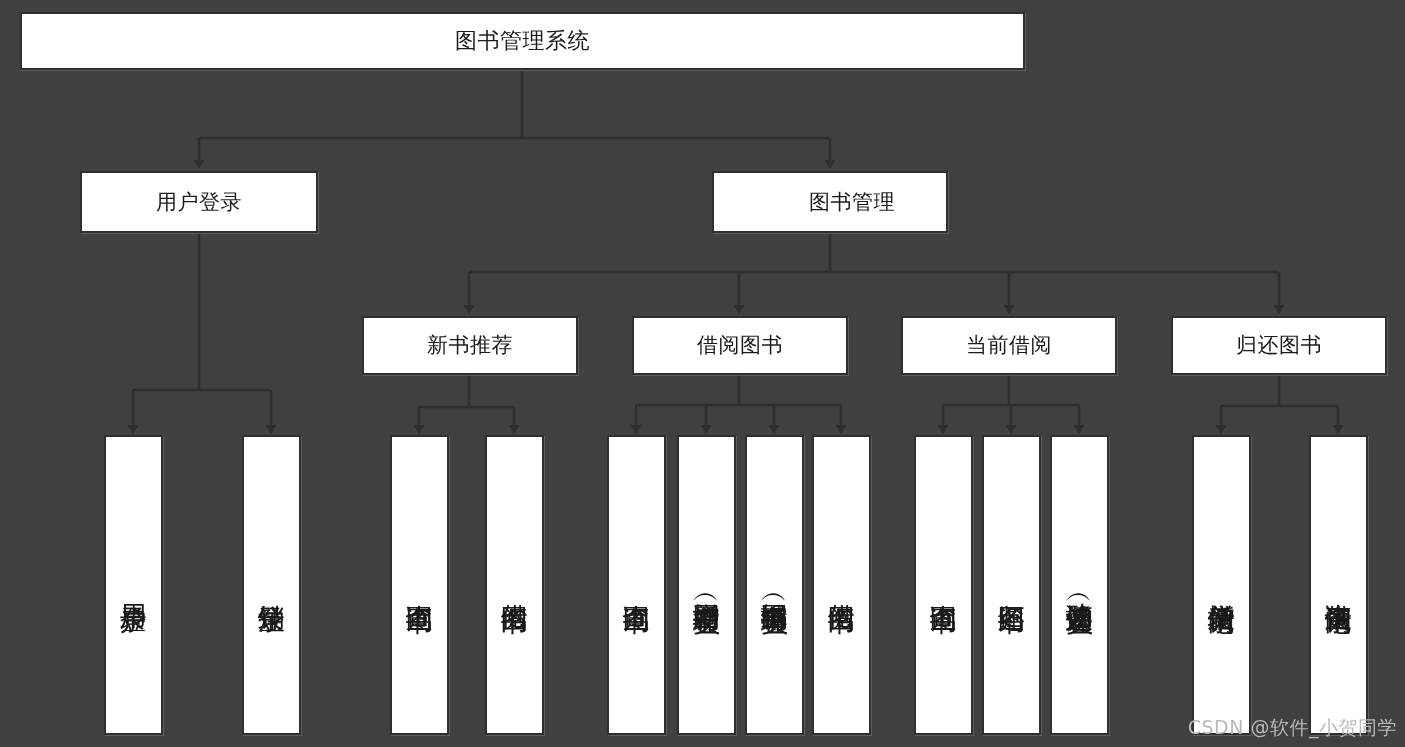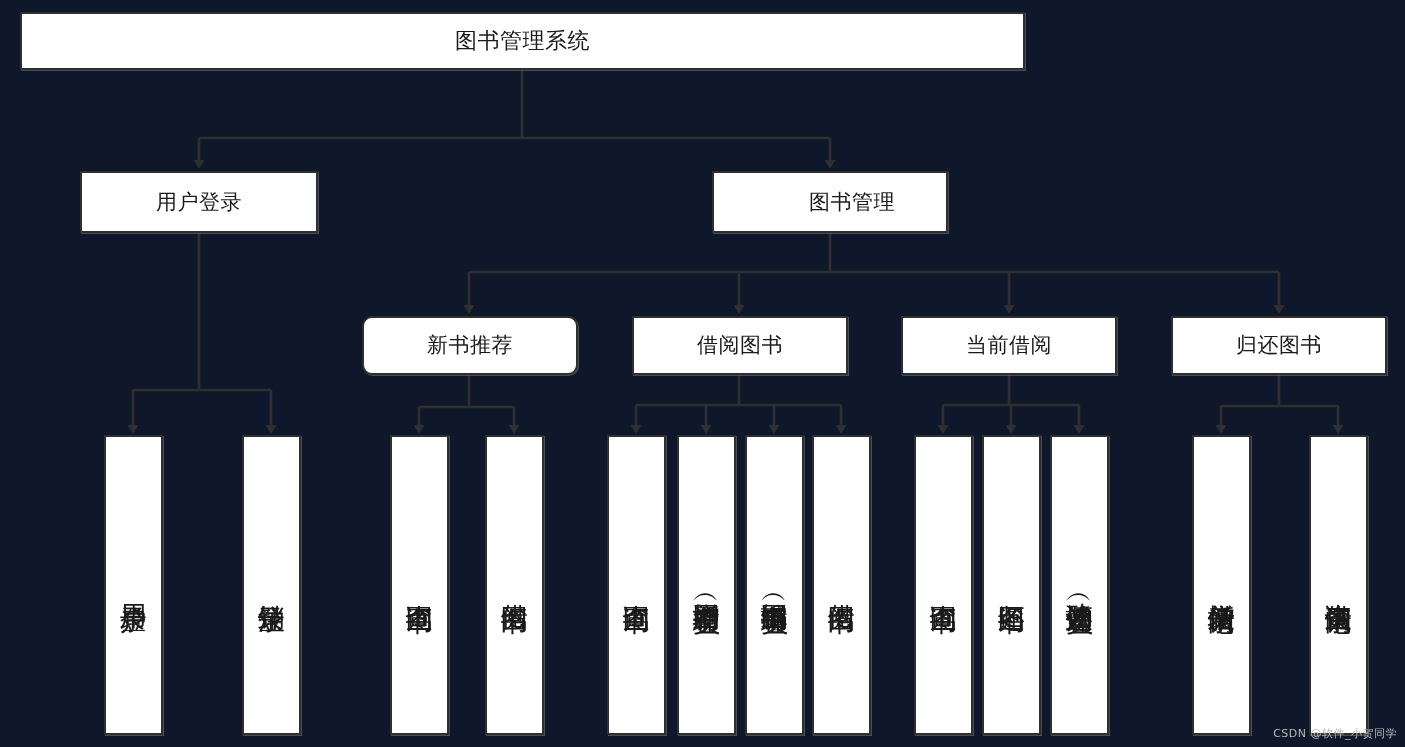--- a/index.html
+++ b/index.html
@@ -8,21 +8,21 @@
     padding: 0;
     background: #ffffff;
   }
   body {
     font-family: "DejaVu Sans", "Liberation Sans", sans-serif;
   }
   #diagram-root {
     position: relative;
     width: 1405px;
     height: 747px;
-    background: #0f172a;
+    background: #404040;
     overflow: hidden;
   }
   #edge-layer {
     position: absolute;
     left: 0;
     top: 0;
     width: 1405px;
     height: 747px;
     pointer-events: none;
   }
@@ -62,21 +62,21 @@
     text-orientation: upright;
     font-size: 27px;
     line-height: 1.02;
     letter-spacing: 1px;
     max-height: 100%;
   }
   #watermark {
     position: absolute;
     right: 8px;
     bottom: 6px;
-    font-size: 11px;
+    font-size: 19px;
     color: #b8b8b8;
     letter-spacing: 0.5px;
     white-space: nowrap;
     font-family: "DejaVu Sans", "Liberation Sans", sans-serif;
   }
 </style>
 </head>
 <body>
 
 <div id="diagram-root">
@@ -136,21 +136,21 @@
   </div>
 
   <div class="node h" style="left:80px; top:171px; width:238px; height:62px;">
     <span class="label">用户登录</span>
   </div>
 
   <div class="node h" style="left:712px; top:171px; width:236px; height:62px;padding-left:44px;">
     <span class="label">图书管理</span>
   </div>
 
-  <div class="node h" style="left:362px; top:316px; width:216px; height:59px;border-radius:10px;">
+  <div class="node h" style="left:362px; top:316px; width:216px; height:59px;">
     <span class="label">新书推荐</span>
   </div>
 
   <div class="node h" style="left:632px; top:316px; width:216px; height:59px;">
     <span class="label">借阅图书</span>
   </div>
 
   <div class="node h" style="left:901px; top:316px; width:216px; height:59px;">
     <span class="label">当前借阅</span>
   </div>

